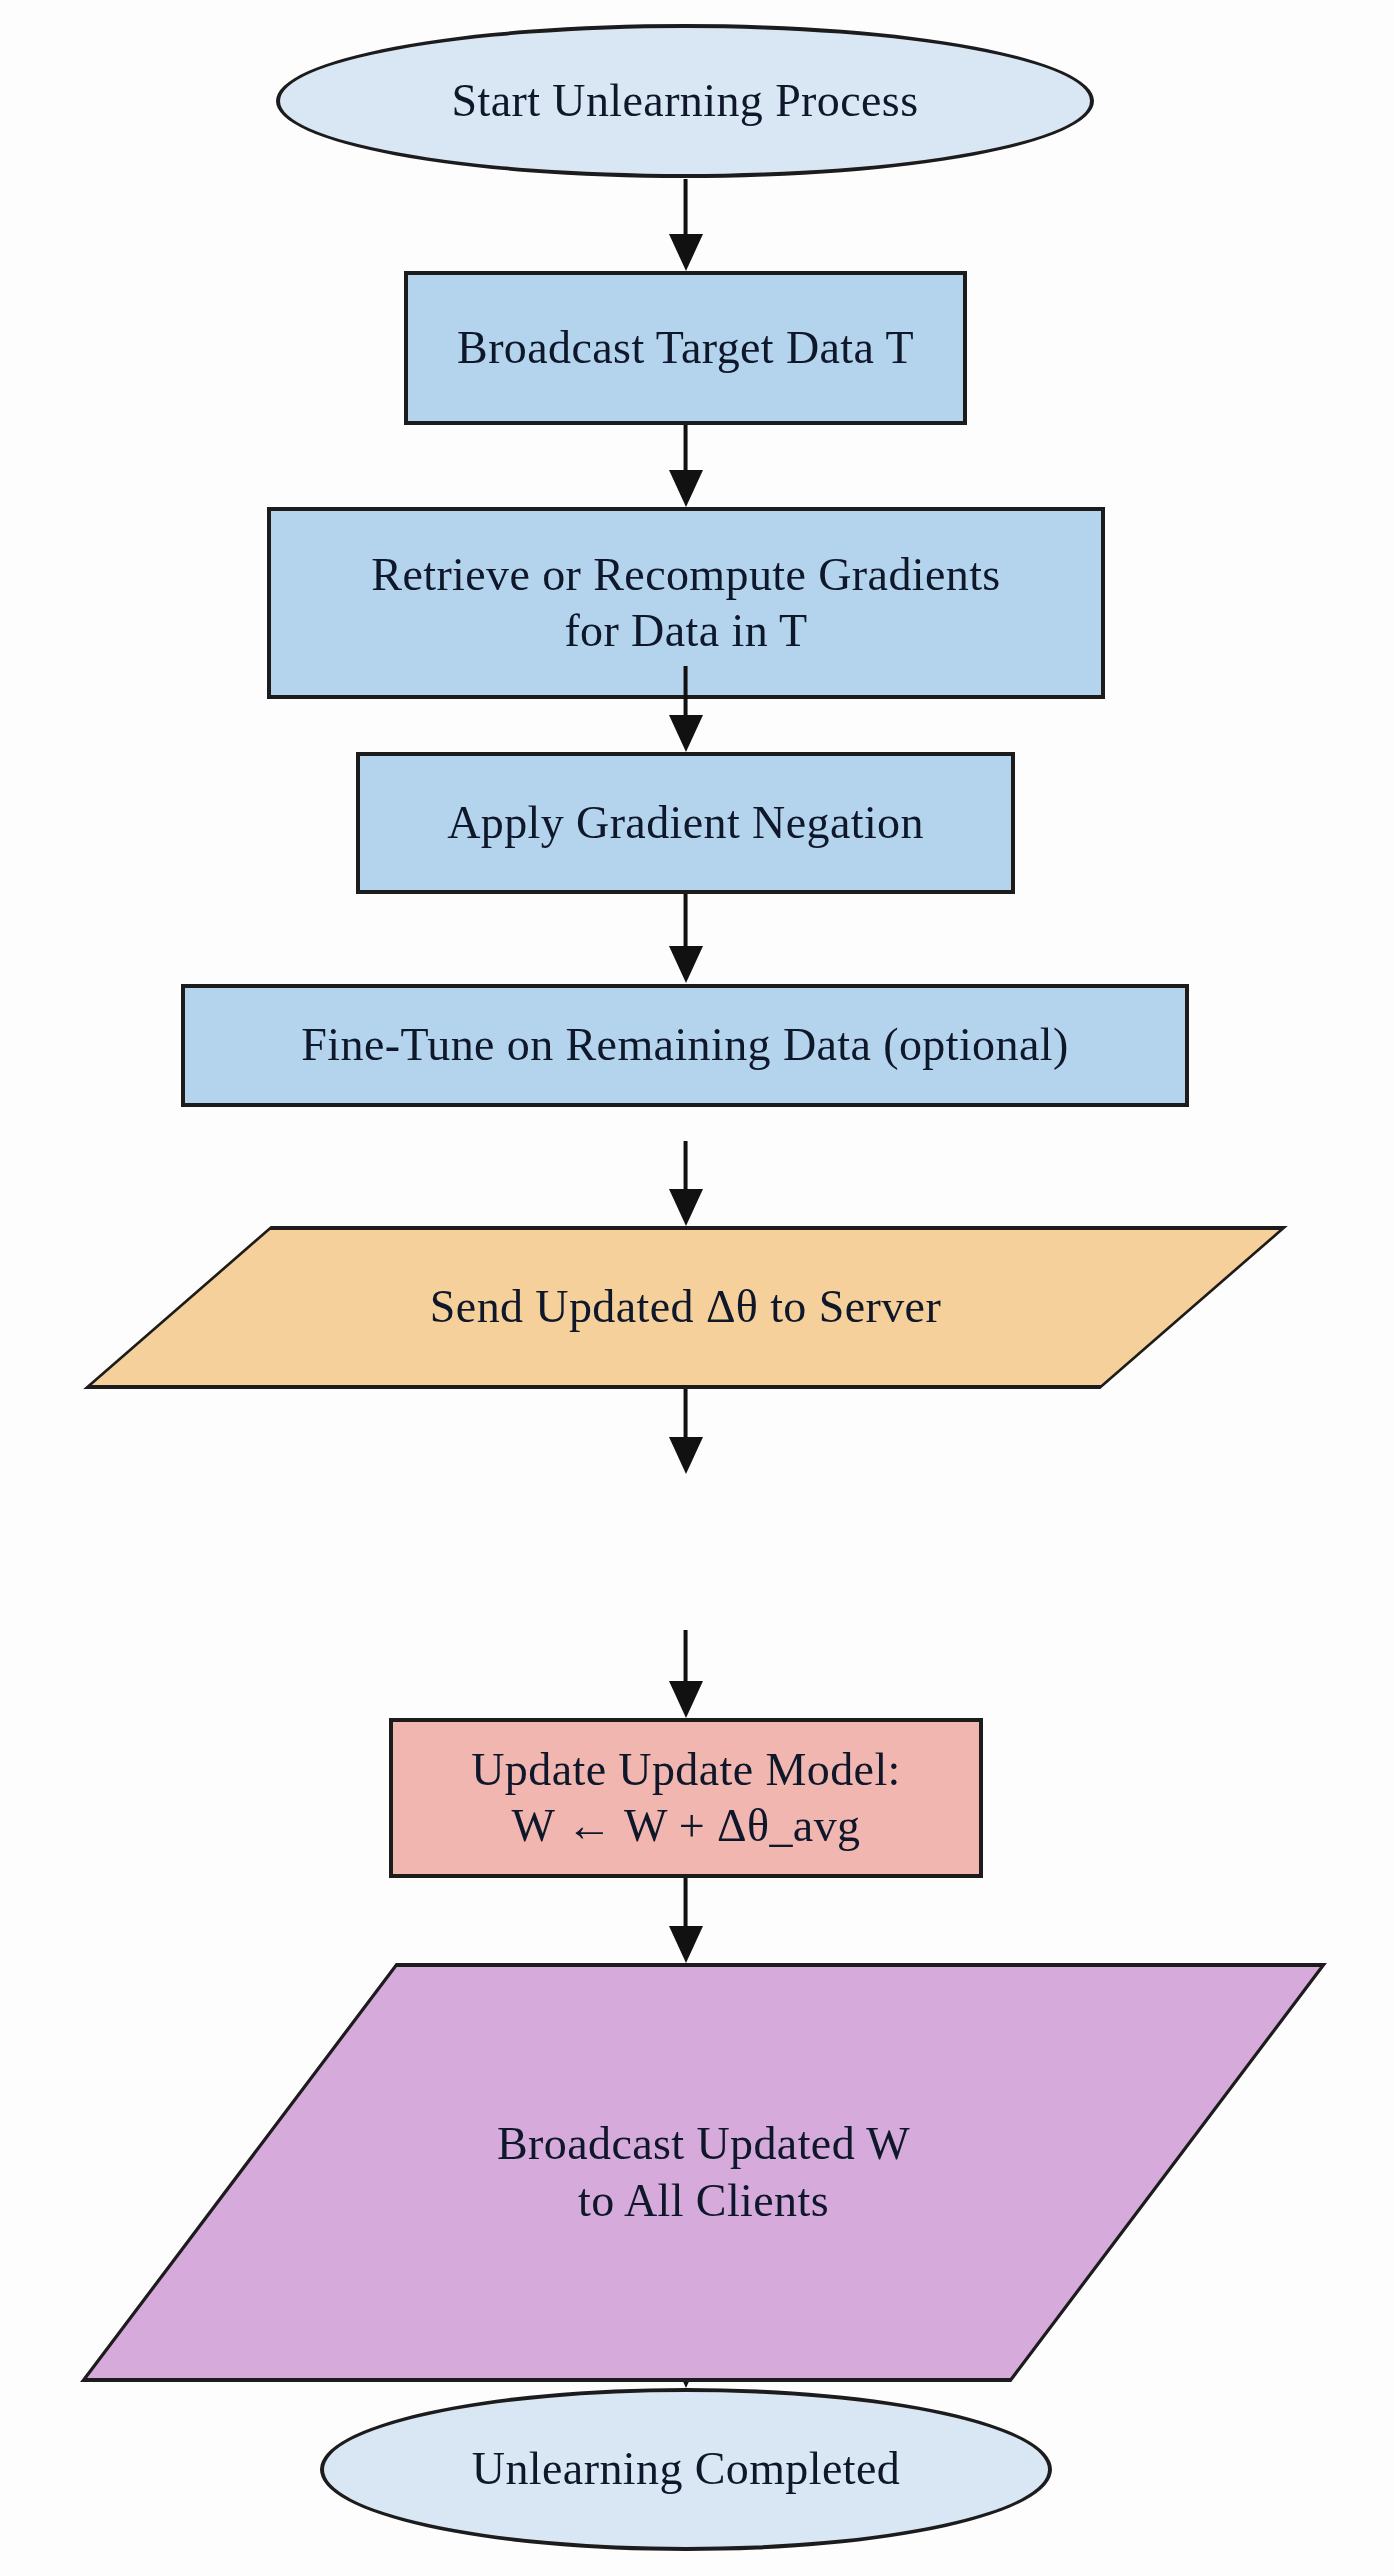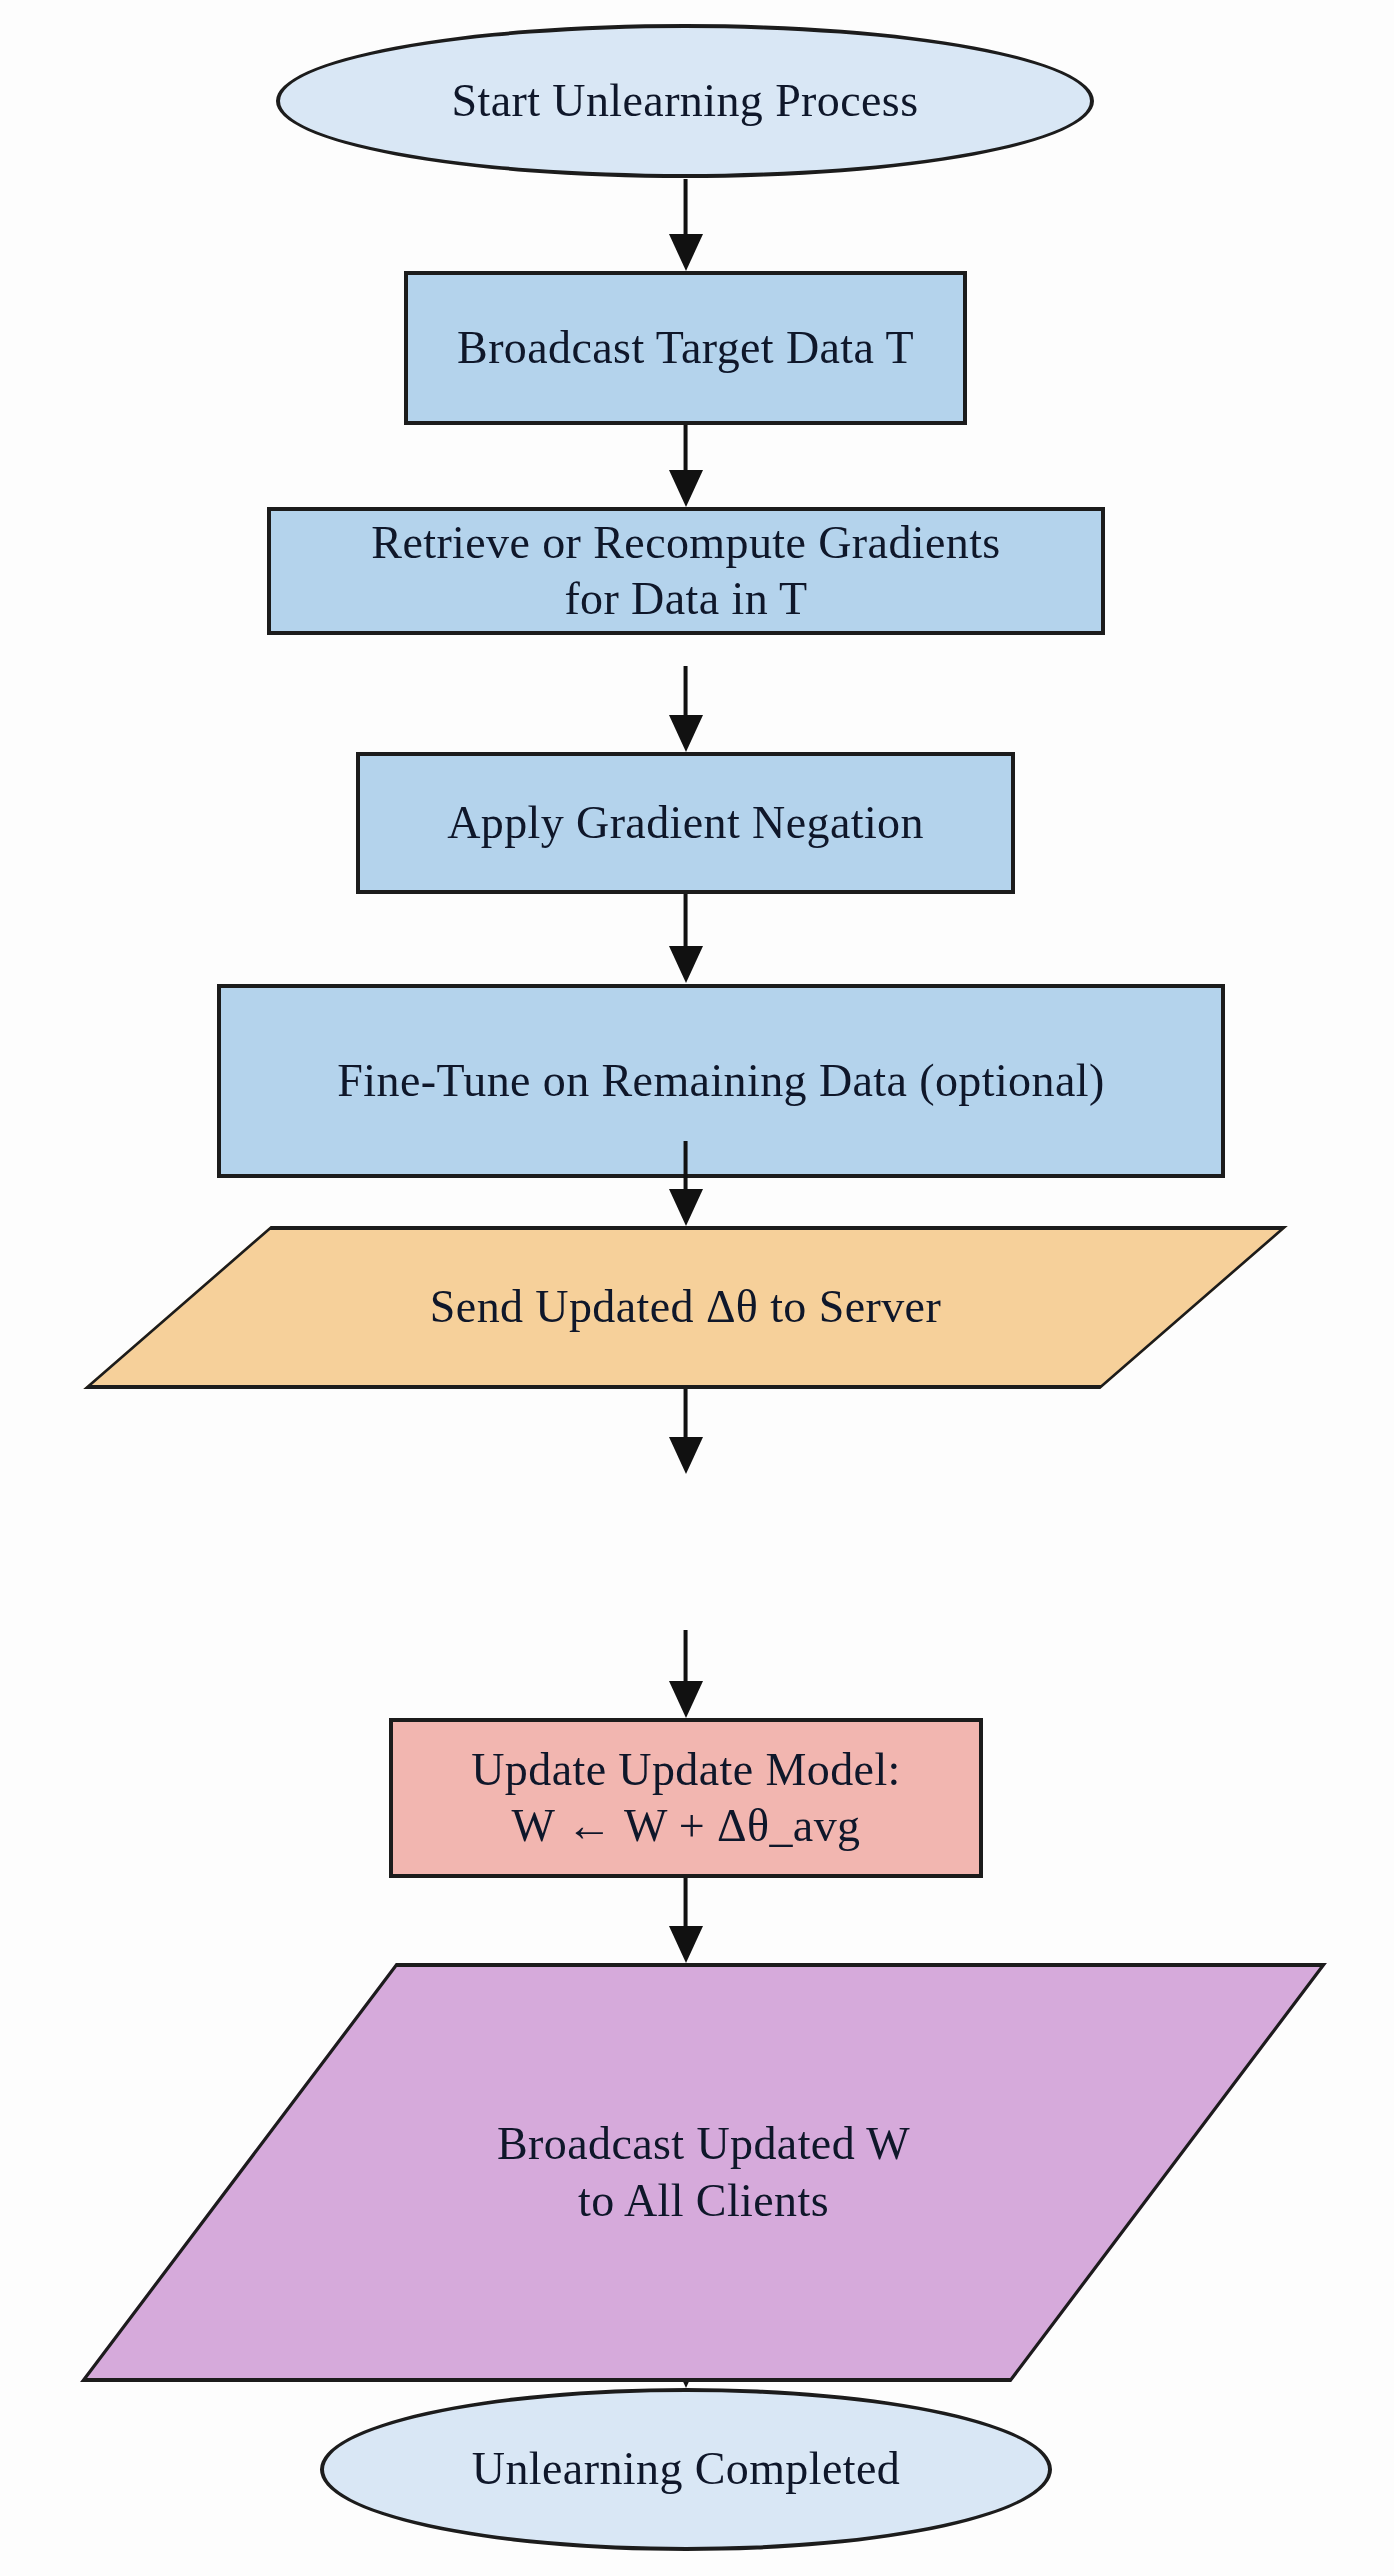--- a/index.html
+++ b/index.html
@@ -81,40 +81,40 @@
 
   <div class="node rect" style="left: 404px; top: 271px; width: 563px; height: 154px; --fill: #b4d3ec;">
     <span class="label">Broadcast Target Data T</span>
   </div>
 
   <div class="arrow" style="left:666px;top:425px;height:82px;">
     <div class="shaft"></div>
     <div class="head"></div>
   </div>
 
-  <div class="node rect" style="left: 267px; top: 507px; width: 838px; height: 128px; --fill: #b4d3ec;">
+  <div class="node rect" style="left: 267px; top: 507px; width: 838px; height: 192px; --fill: #b4d3ec;">
     <span class="label">Retrieve or Recompute Gradients
 for Data in T</span>
   </div>
 
   <div class="arrow" style="left:666px;top:666px;height:86px;">
     <div class="shaft"></div>
     <div class="head"></div>
   </div>
 
   <div class="node rect" style="left: 356px; top: 752px; width: 659px; height: 142px; text-align: center; --fill: #b4d3ec;">
     <span class="label">Apply Gradient Negation</span>
   </div>
 
   <div class="arrow" style="left:666px;top:894px;height:89px;">
     <div class="shaft"></div>
     <div class="head"></div>
   </div>
 
-  <div class="node rect" style="left: 181px; top: 984px; width: 1008px; height: 194px; margin-left: 36px; --fill: #b4d3ec;">
+  <div class="node rect" style="left: 181px; top: 984px; width: 1008px; height: 123px; --fill: #b4d3ec;">
     <span class="label">Fine-Tune on Remaining Data (optional)</span>
   </div>
 
   <div class="arrow" style="left:666px;top:1141px;height:85px;">
     <div class="shaft"></div>
     <div class="head"></div>
   </div>
 
   <div class="node para" style="left: 78px; top: 1226px; width: 1215px; height: 163px; --skew: -49deg; --inset: 99px; --fill: #f6d09a;">
     <div class="para-bg"></div>

